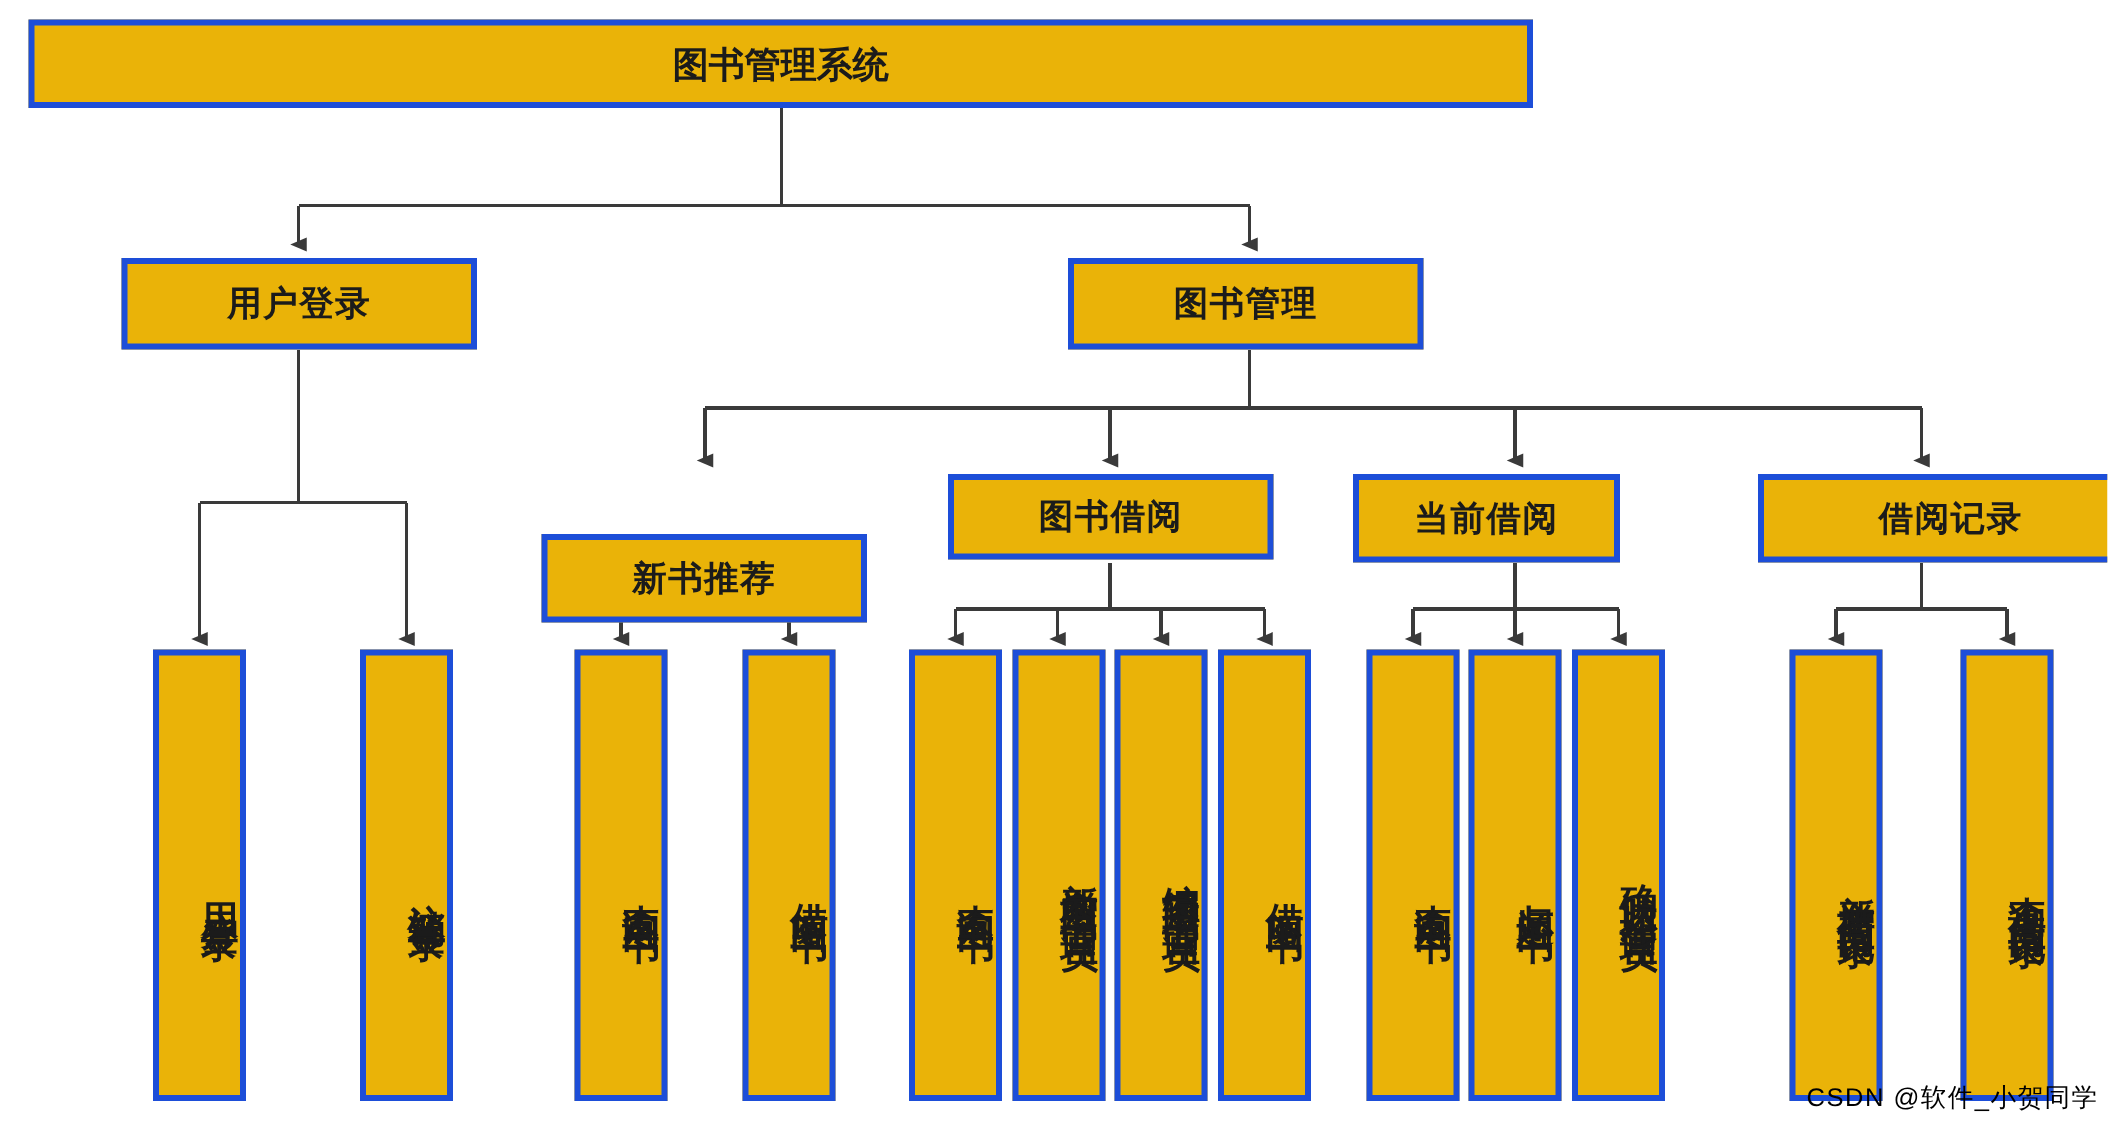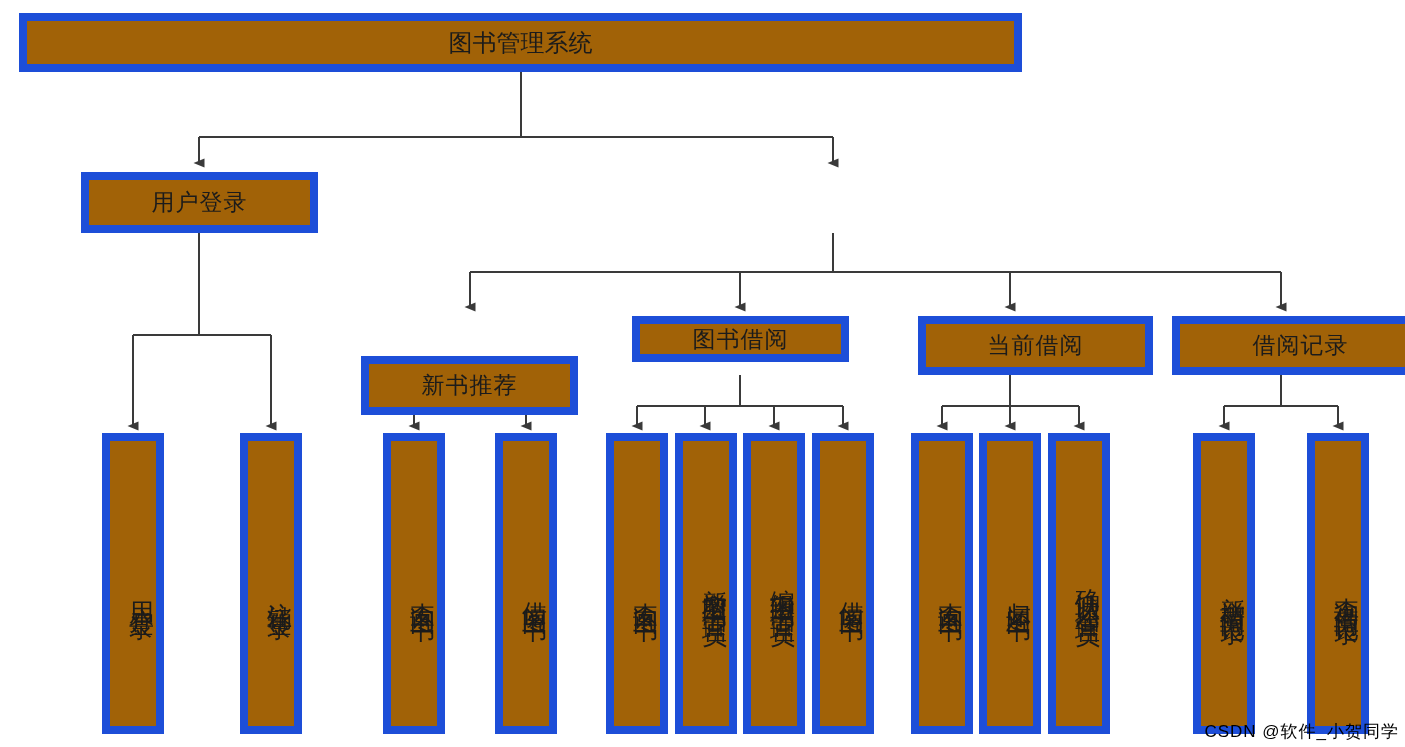--- a/index.html
+++ b/index.html
@@ -2,26 +2,27 @@
 <html><head>
 <meta charset="utf-8">
 <style>
   html,body{margin:0;padding:0;background:#ffffff;}
   body{font-family:"Liberation Sans","DejaVu Sans",sans-serif;}
   #stage{position:relative;width:1405px;height:747px;background:#ffffff;overflow:hidden;}
   #edges{position:absolute;left:0;top:0;width:1405px;height:747px;}
   .node{
     position:absolute;
     box-sizing:border-box;
-    border:8px solid #1d4ed8;
-    background:#a16207;
+    border:4px solid #1d4ed8;
+    background:#eab308;
     display:flex;
     align-items:center;
     justify-content:center;
     color:#1b1b1b;
+    font-weight:bold;
   }
   .node.horiz{font-size:23px;letter-spacing:1px;}
   .node.root{font-size:24px;}
   .node.leaf{
     writing-mode:vertical-rl;
     text-orientation:upright;
     align-items:flex-start;
     justify-content:center;
     padding-top:16px;
     font-size:25px;
@@ -94,28 +95,31 @@
     </g>
   </svg>
 
   <div class="node root" style="left:19px;top:13px;width:1003px;height:59px;">
     <span>图书管理系统</span>
   </div>
 
   <div class="node horiz" style="left:81px;top:172px;width:237px;height:61px;">
     <span>用户登录</span>
   </div>
+  <div class="node horiz" style="left:712px;top:172px;width:237px;height:61px;">
+    <span>图书管理</span>
+  </div>
 
   <div class="node horiz" style="left:361px;top:316px;width:217px;height:59px;margin-top:40px;">
     <span>新书推荐</span>
   </div>
-  <div class="node horiz" style="left:632px;top:316px;width:217px;height:46px;">
+  <div class="node horiz" style="left:632px;top:316px;width:217px;height:57px;">
     <span>图书借阅</span>
   </div>
-  <div class="node horiz" style="left:902px;top:316px;width:235px;height:59px;margin-left:16px;">
+  <div class="node horiz" style="left:902px;top:316px;width:178px;height:59px;">
     <span>当前借阅</span>
   </div>
   <div class="node horiz" style="left:1172px;top:316px;width:257px;height:59px;">
     <span>借阅记录</span>
   </div>
 
   <div class="node leaf" style="left:102px;top:433px;width:62px;height:301px;">
     <span>用户登录</span>
   </div>
   <div class="node leaf" style="left:240px;top:433px;width:62px;height:301px;">

